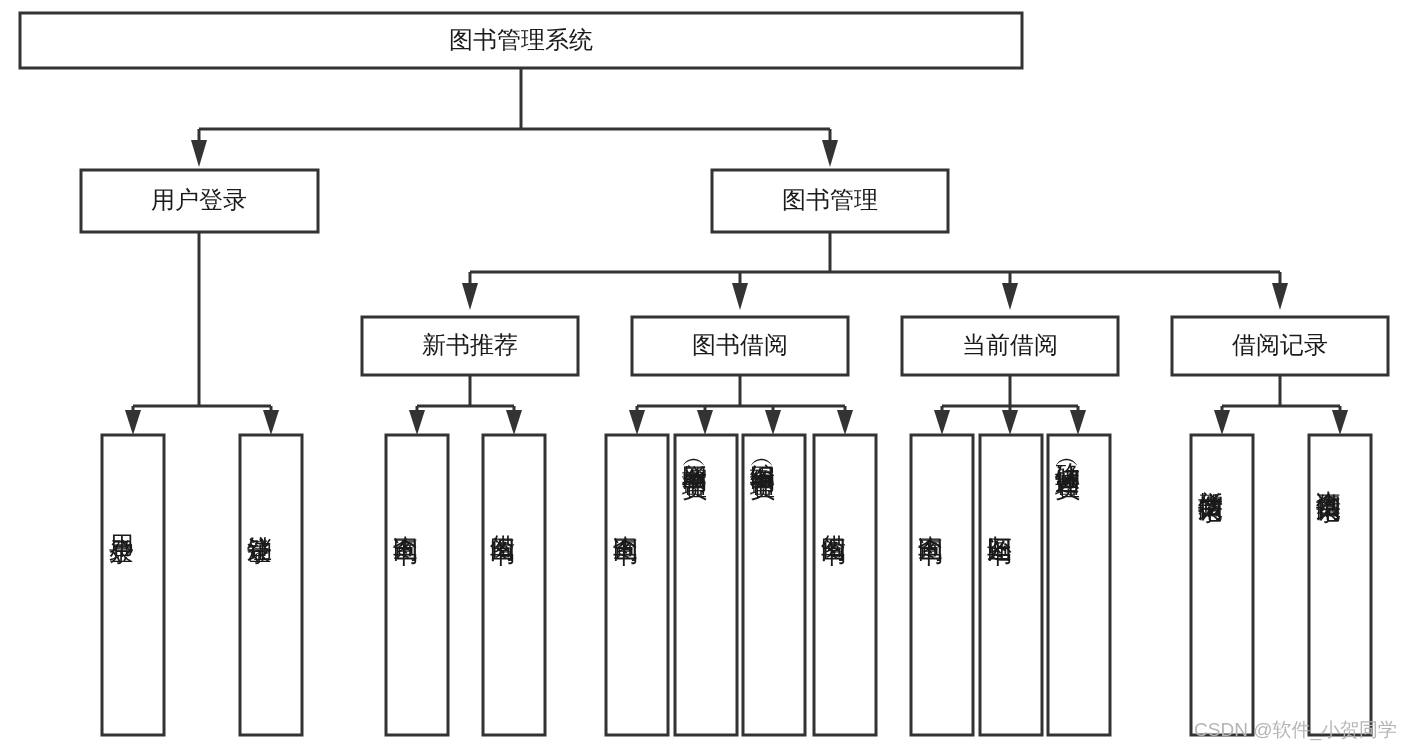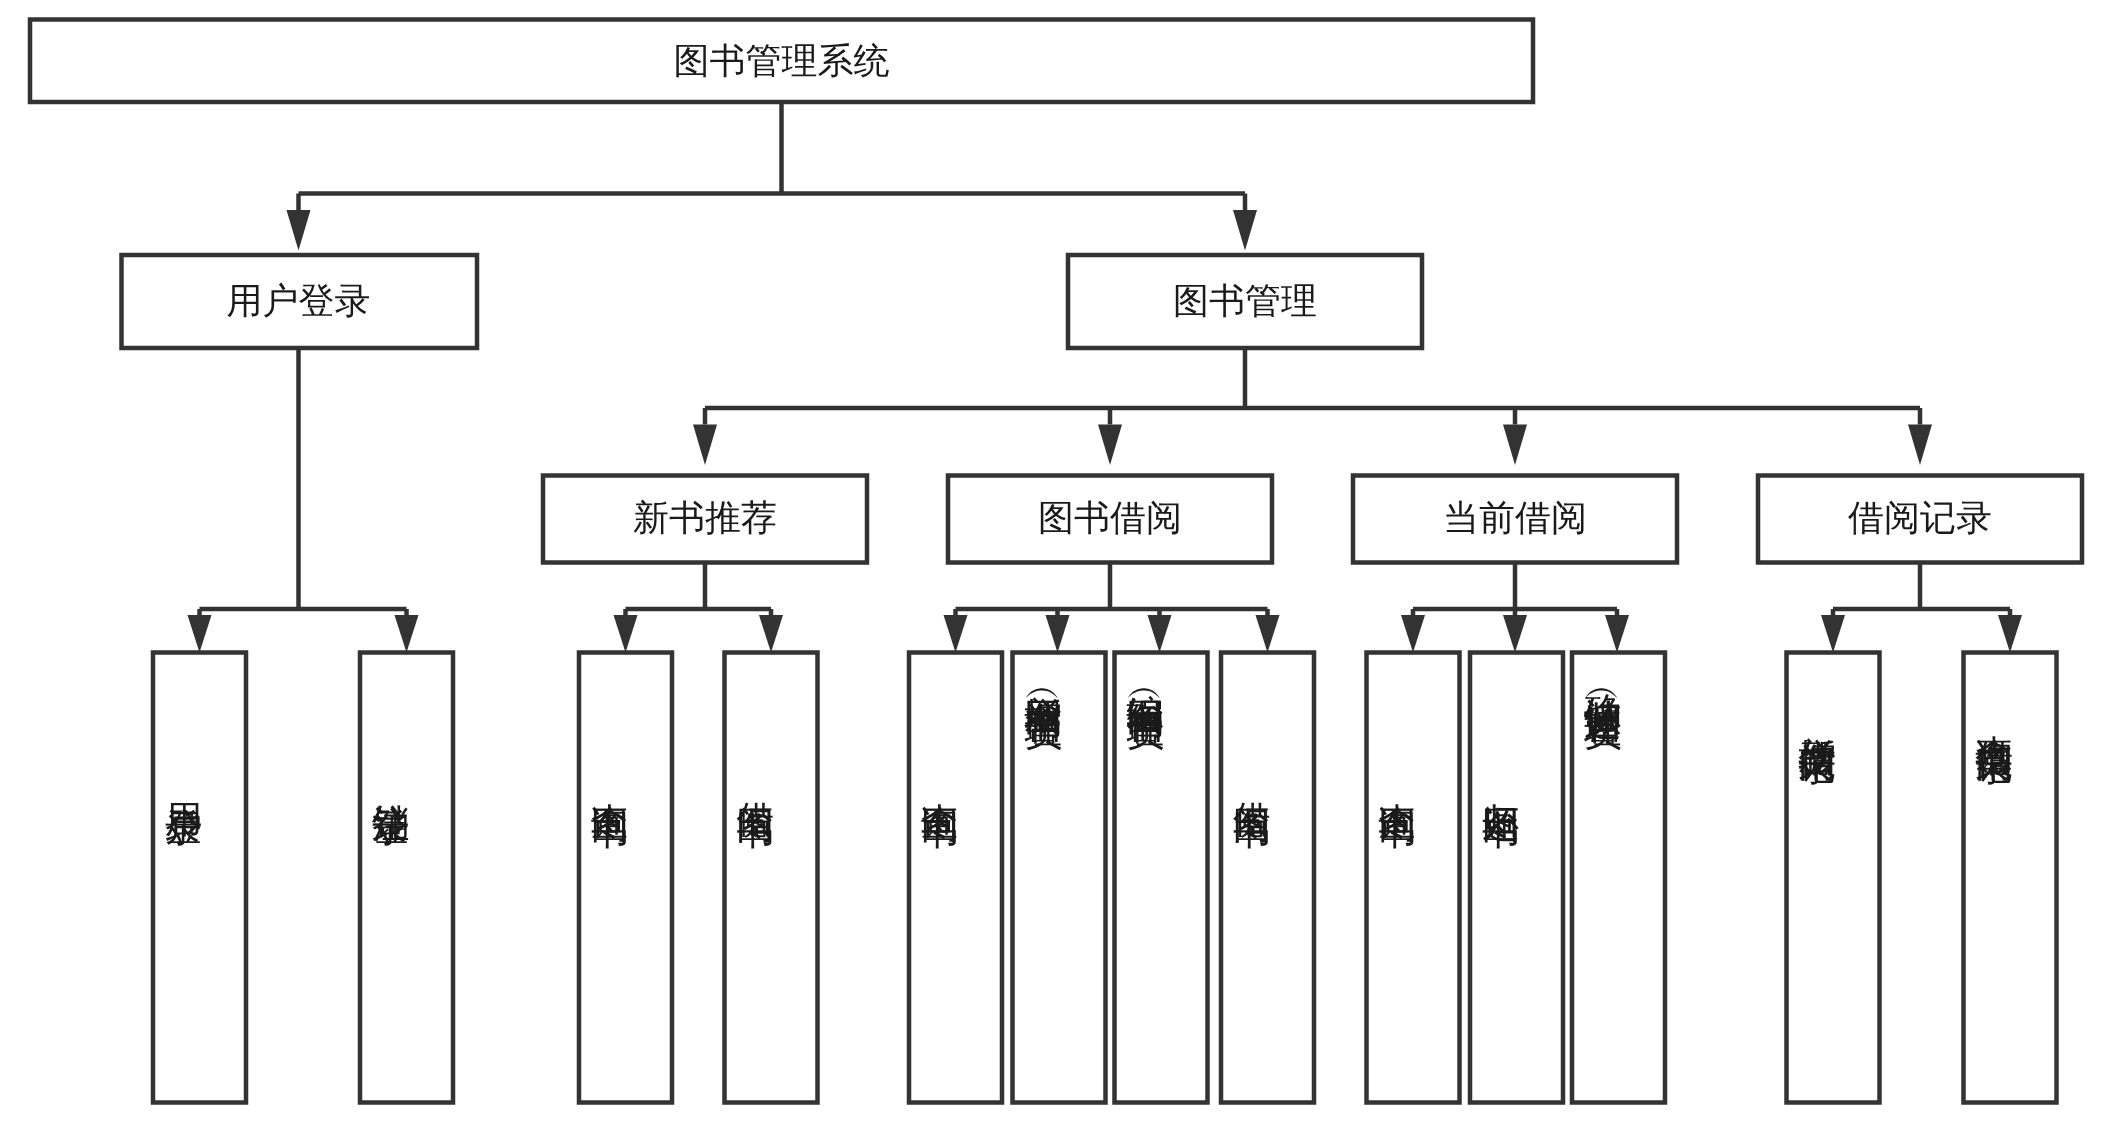--- a/index.html
+++ b/index.html
@@ -212,14 +212,15 @@
   <div class="label-vert" style="left:749px; top:443px;">编辑图书（管理员）</div>
   <div class="label-vert" style="left:820px; top:515px;">借阅图书</div>
 
   <div class="label-vert" style="left:917px; top:515px;">查询图书</div>
   <div class="label-vert" style="left:986px; top:515px;">归还图书</div>
   <div class="label-vert" style="left:1054px; top:443px;">确认归还（管理员）</div>
 
   <div class="label-vert" style="left:1197px; top:470px;">新增借阅记录</div>
   <div class="label-vert" style="left:1315px; top:470px;">查询借阅记录</div>
 
+  <div class="watermark">CSDN @软件_小贺同学</div>
 
 </div>
 
 </body></html>

